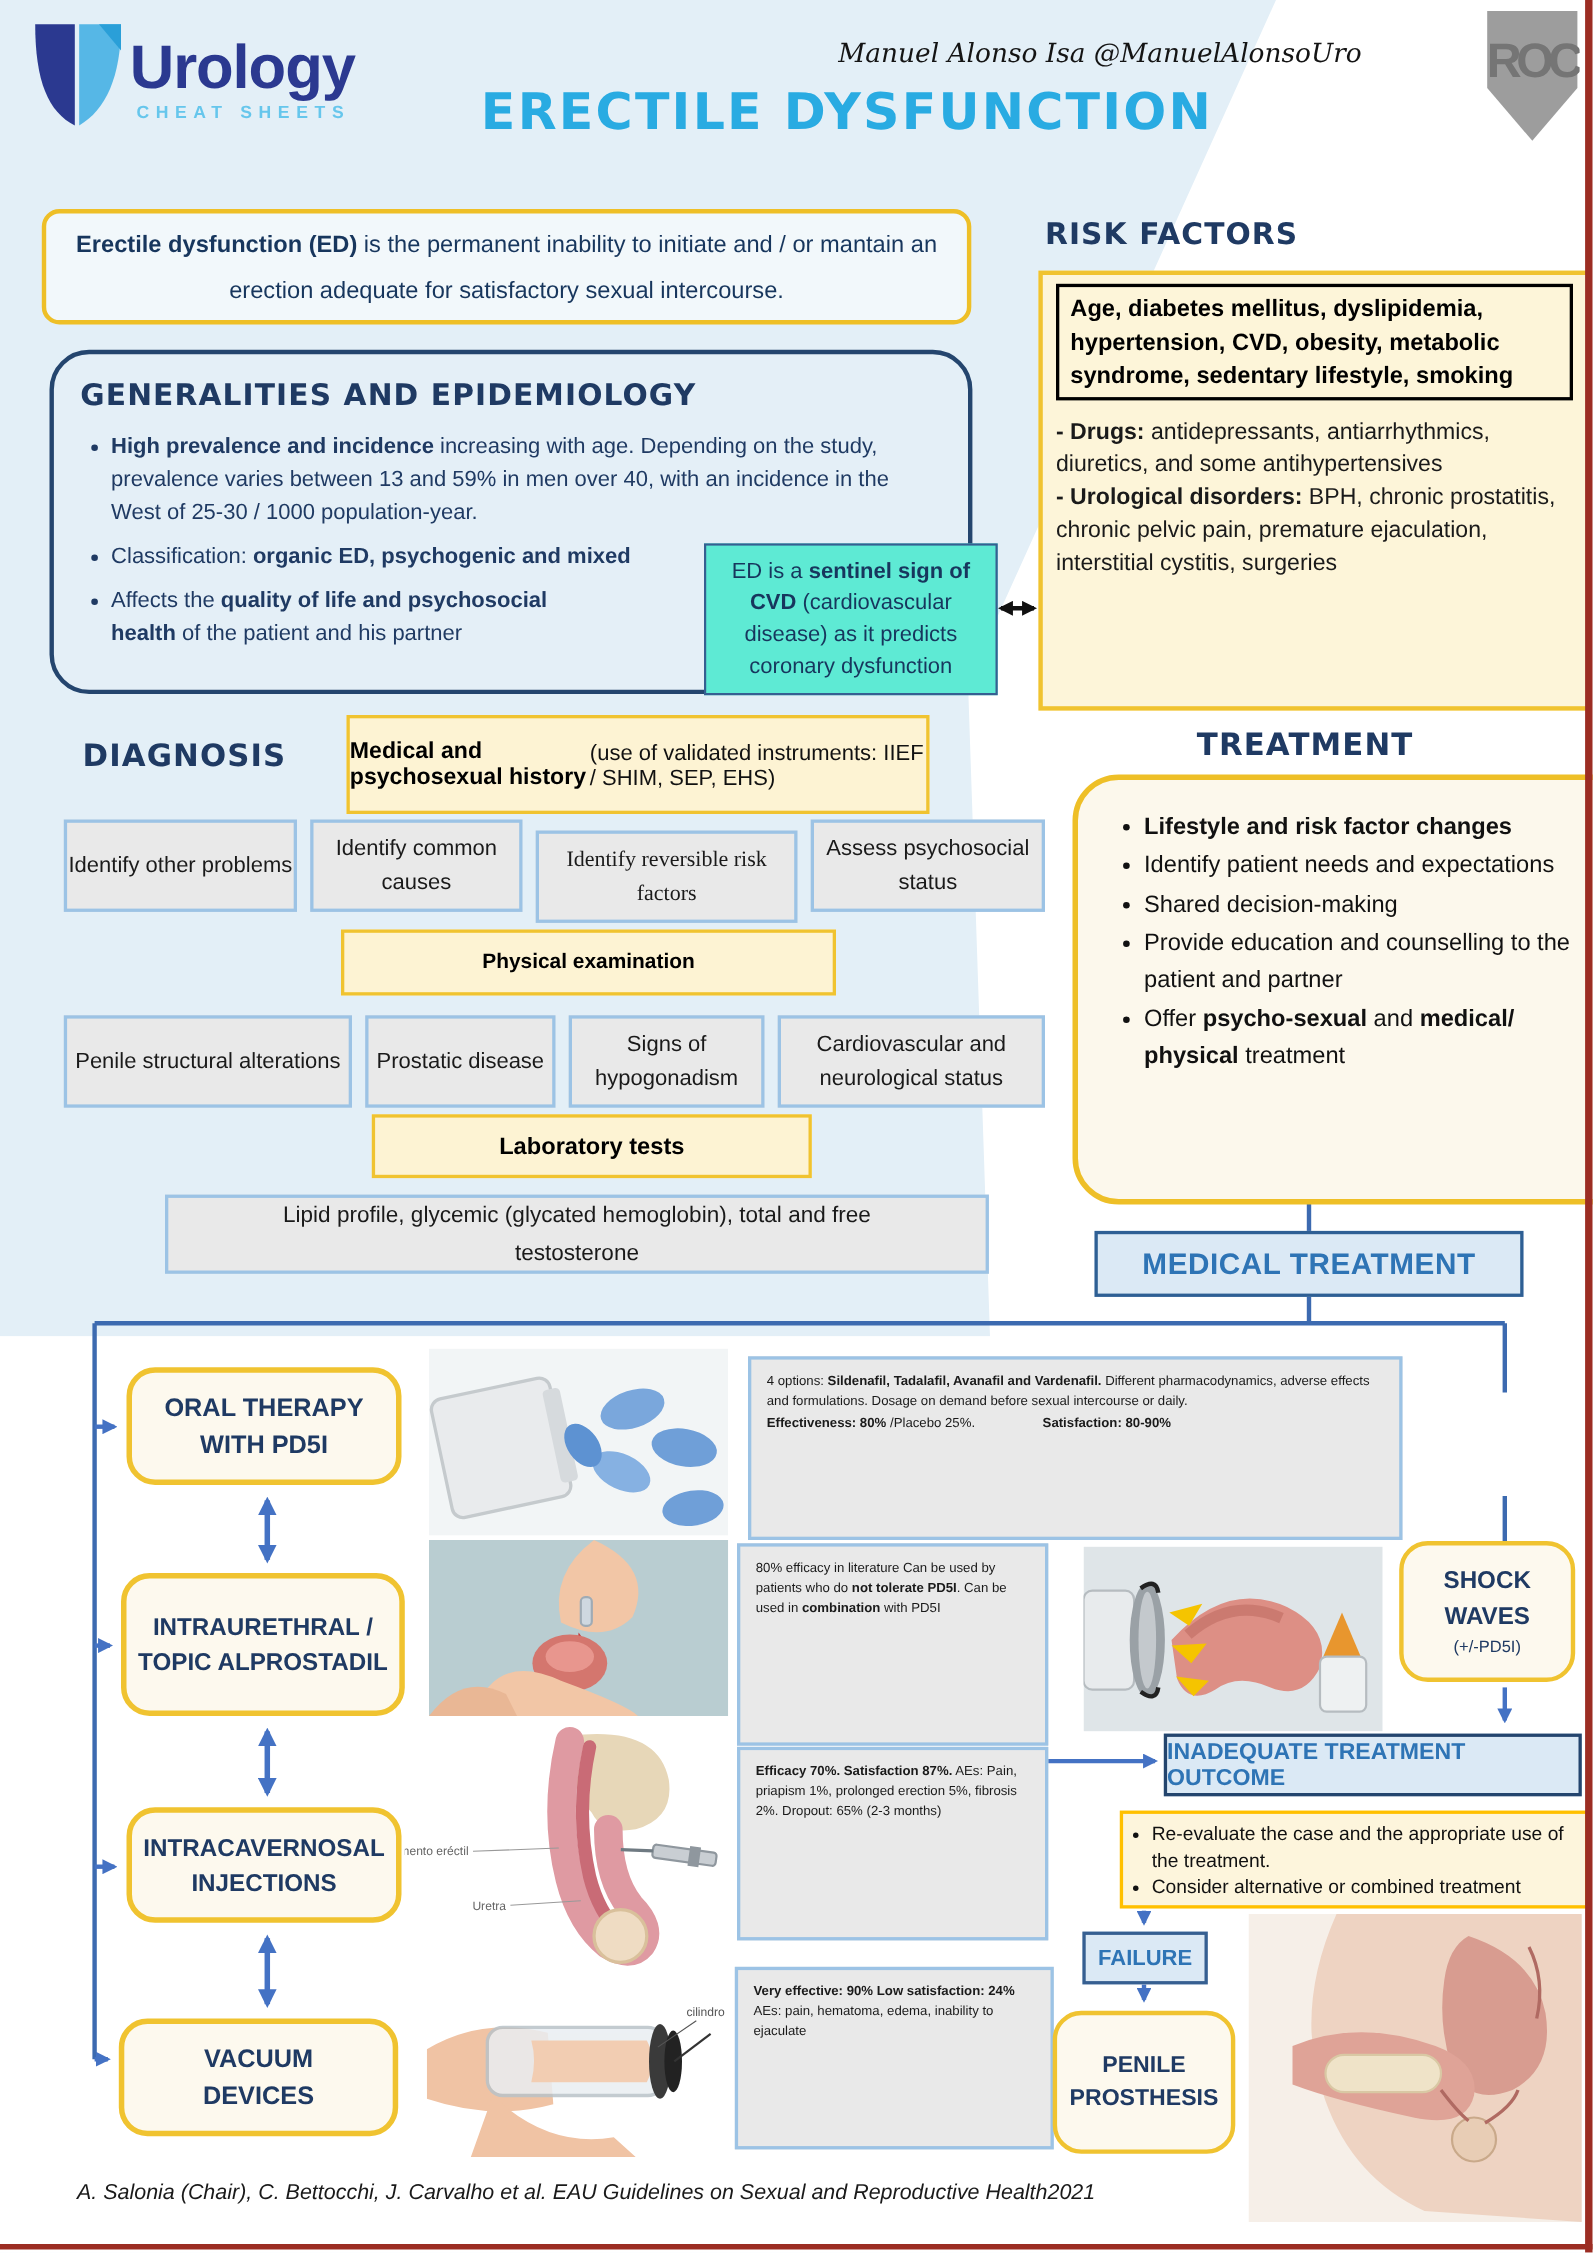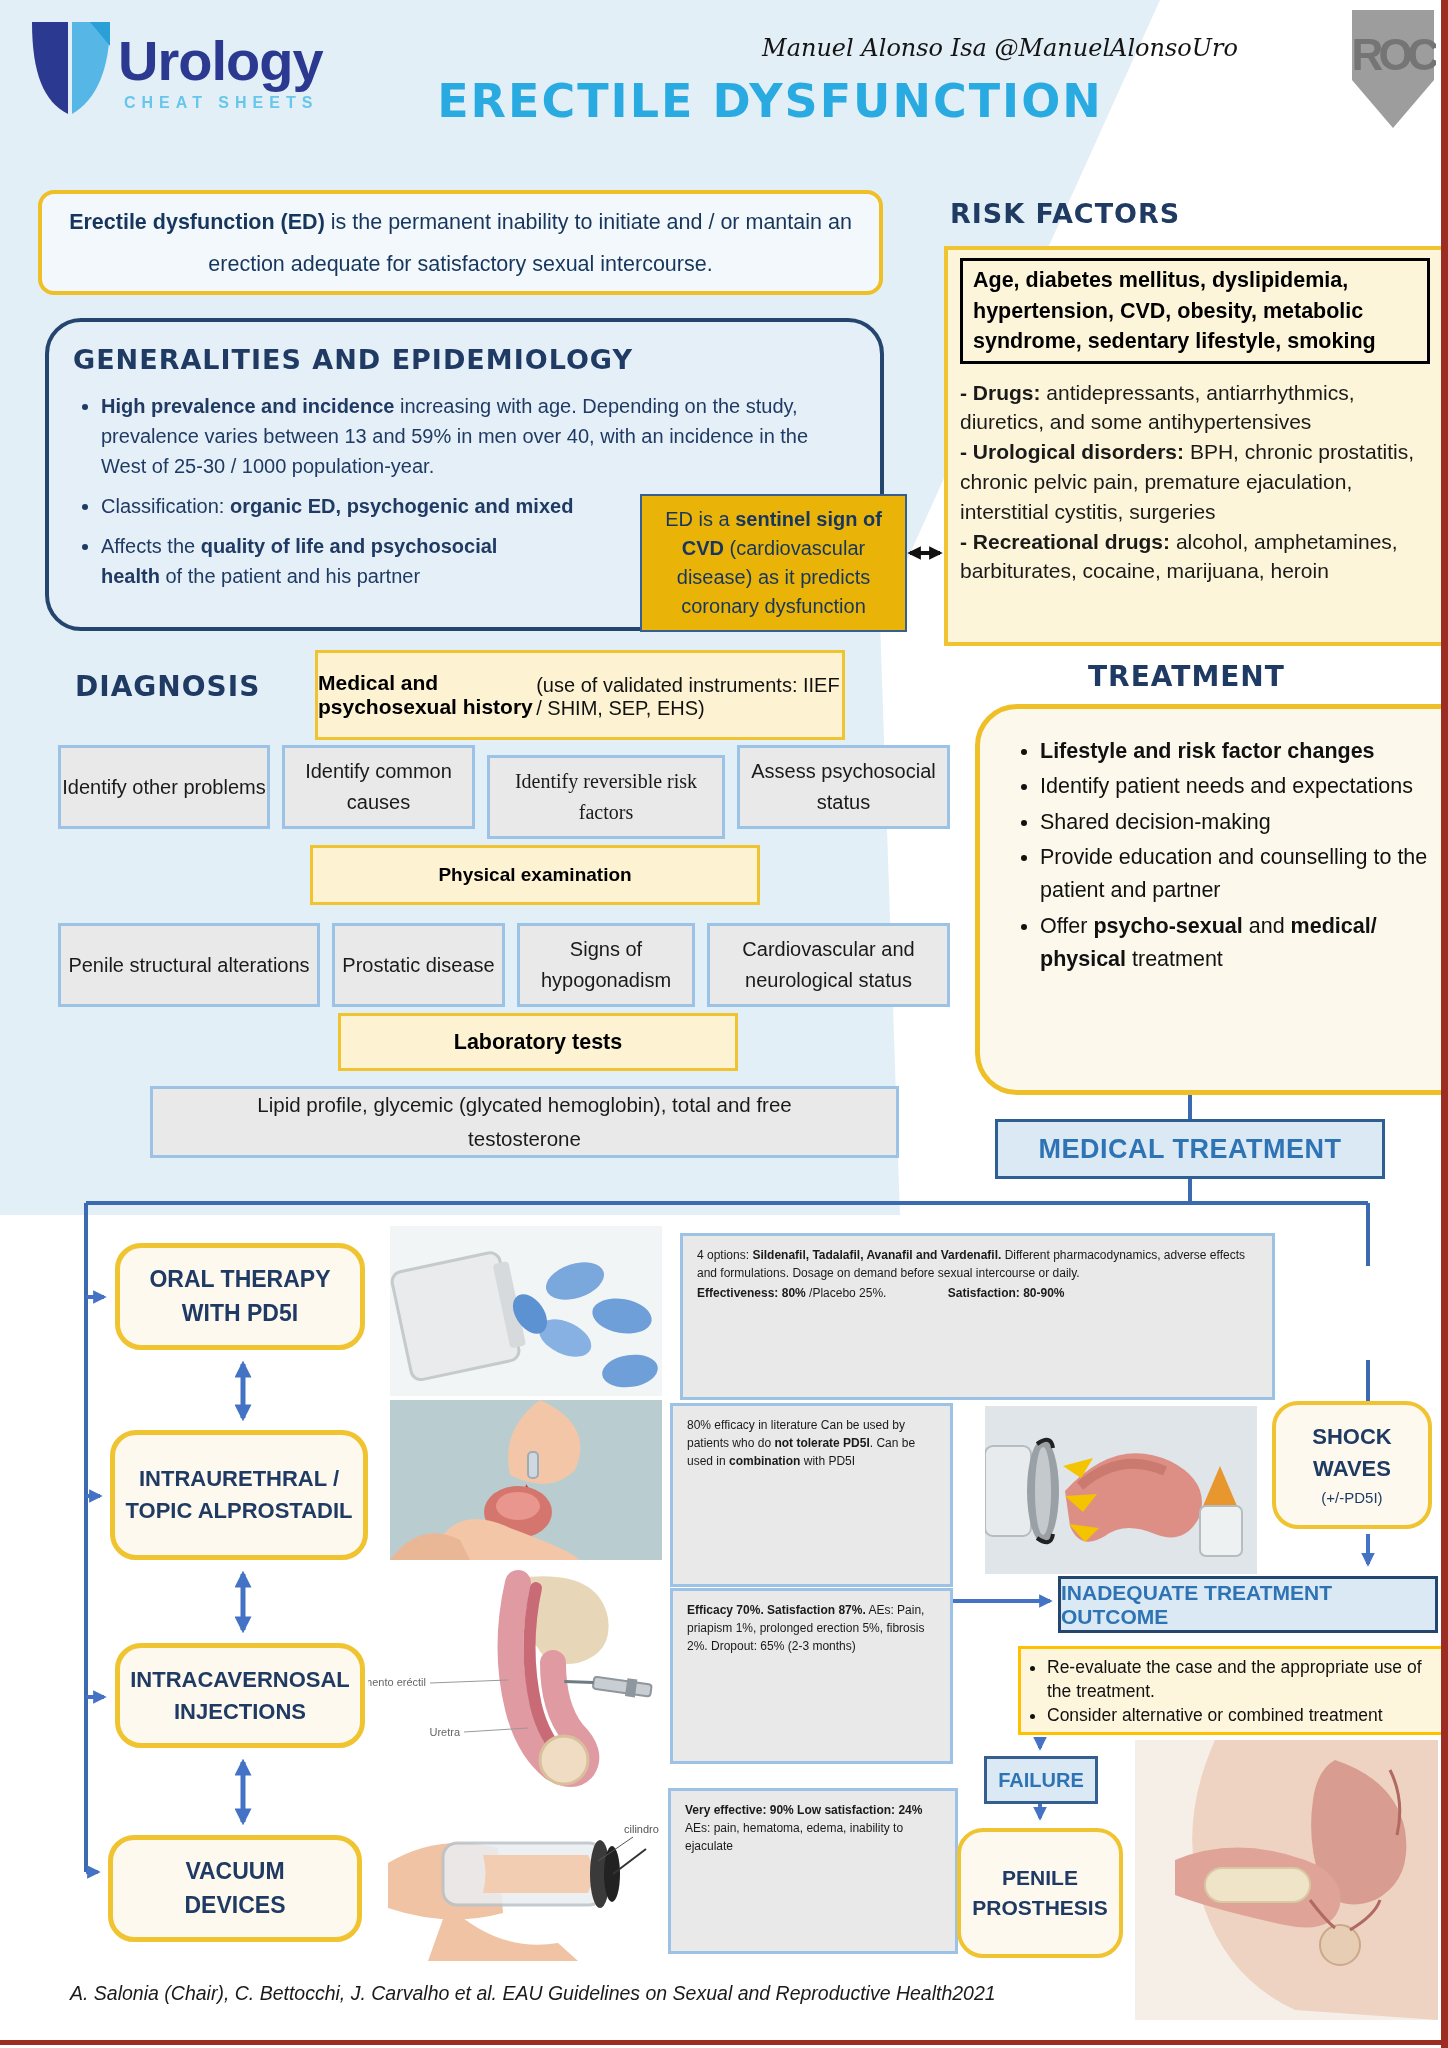--- a/index.html
+++ b/index.html
@@ -82,34 +82,33 @@
   <div class="abs lvl box-def center" style="left:38px;top:190px;width:837px;height:89px;padding-top:8px;font-size:21.5px;line-height:1.95;color:#17365d;">
     <span class="b">Erectile dysfunction (ED)</span><span> is the permanent inability to initiate and / or mantain an erection adequate for satisfactory sexual intercourse.</span>
   </div>
 
   <div class="abs lvl comic" style="left:950px;top:198px;font-size:27px;">RISK FACTORS</div>
   <div class="abs lvl" style="left:944px;top:246px;width:470px;height:376px;background:#fdf5d9;border:4px solid #f0c330;padding:8px 12px;">
     <div style="border:3px solid #000;padding:4px 10px;font-weight:bold;font-size:21.5px;line-height:1.42;color:#000;">Age, diabetes mellitus, dyslipidemia, hypertension, CVD, obesity, metabolic syndrome, sedentary lifestyle,  smoking</div>
     <div style="margin-top:14px;font-size:21px;line-height:1.42;color:#1a1a1a;">
       <p style="margin:0;"><span class="b">- Drugs:</span><span> antidepressants, antiarrhythmics, diuretics, and some antihypertensives</span></p>
       <p style="margin:0;"><span class="b">- Urological disorders:</span><span> BPH, chronic prostatitis, chronic pelvic pain, premature ejaculation, interstitial cystitis, surgeries</span></p>
-      <p style="margin:0;"><span class="b">- Recreational drugs:</span><span> alcohol, amphetamines, barbiturates, cocaine, marijuana, heroin</span></p>
     </div>
   </div>
 
   <div class="abs lvl" style="left:45px;top:318px;width:783px;height:261px;border:4px solid #24456e;border-radius:36px;background:rgba(228,239,247,.45);padding:22px 24px;">
     <div class="comic" style="font-size:27px;">GENERALITIES AND EPIDEMIOLOGY</div>
     <ul class="gen">
       <li><span class="b">High prevalence and incidence</span><span> increasing with age. Depending on the study, prevalence varies between 13 and 59% in men over 40, with an incidence in the West of 25-30 / 1000 population-year.</span></li>
       <li><span>Classification: </span><span class="b">organic ED, psychogenic and mixed</span></li>
       <li style="max-width:420px;"><span>Affects the </span><span class="b">quality of life and psychosocial health</span><span> of the patient and his partner</span></li>
     </ul>
   </div>
 
-  <div class="abs lvl center" style="left:640px;top:494px;width:247px;height:118px;background:#eab308;border:2.5px solid #365f91;padding:8px;font-size:20px;line-height:1.45;color:#17365d;display:flex;align-items:center;">
+  <div class="abs lvl center" style="left:640px;top:494px;width:247px;height:118px;background:#5eead4;border:2.5px solid #365f91;padding:8px;font-size:20px;line-height:1.45;color:#17365d;display:flex;align-items:center;">
     <div><span>ED is a </span><span class="b">sentinel sign of CVD</span><span> (cardiovascular disease) as it predicts coronary dysfunction</span></div>
   </div>
 
   <div class="abs lvl comic" style="left:75px;top:670px;font-size:28px;">DIAGNOSIS</div>
   <div class="abs lvl box-ysq flex-c" style="left:315px;top:650px;width:524px;height:84px;">
     <div class="b" style="font-size:21px;color:#000;">Medical and psychosexual history</div>
     <div style="font-size:20px;color:#111;margin-top:4px;">(use of validated instruments: IIEF / SHIM, SEP, EHS)</div>
   </div>
 
   <div class="abs lvl box-gray flex-c gray-cell center" style="left:58px;top:745px;width:206px;height:78px;">Identify other problems</div>

